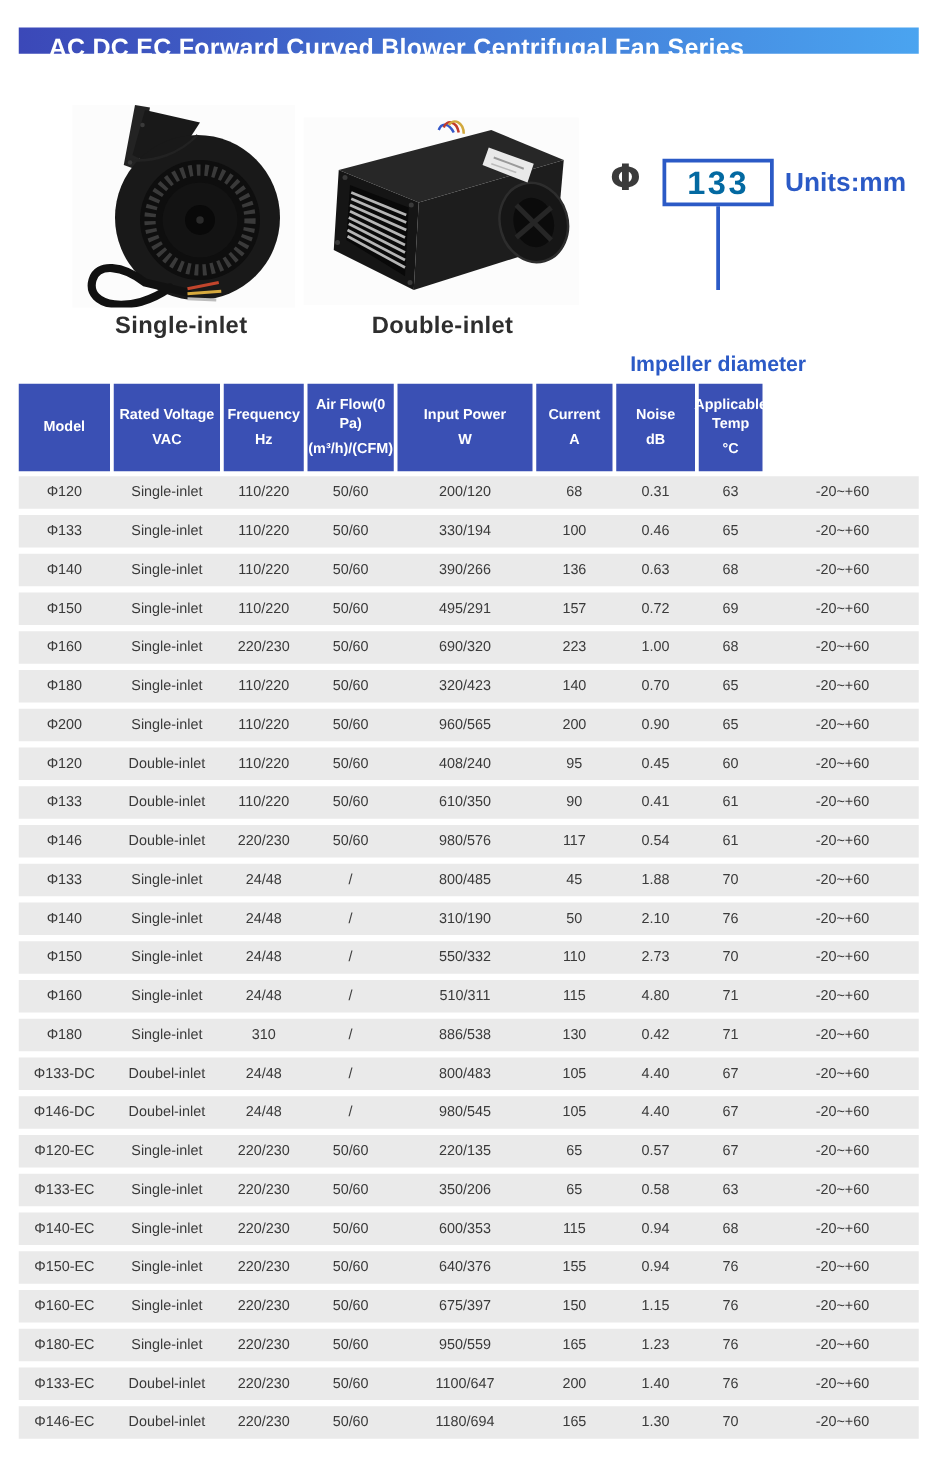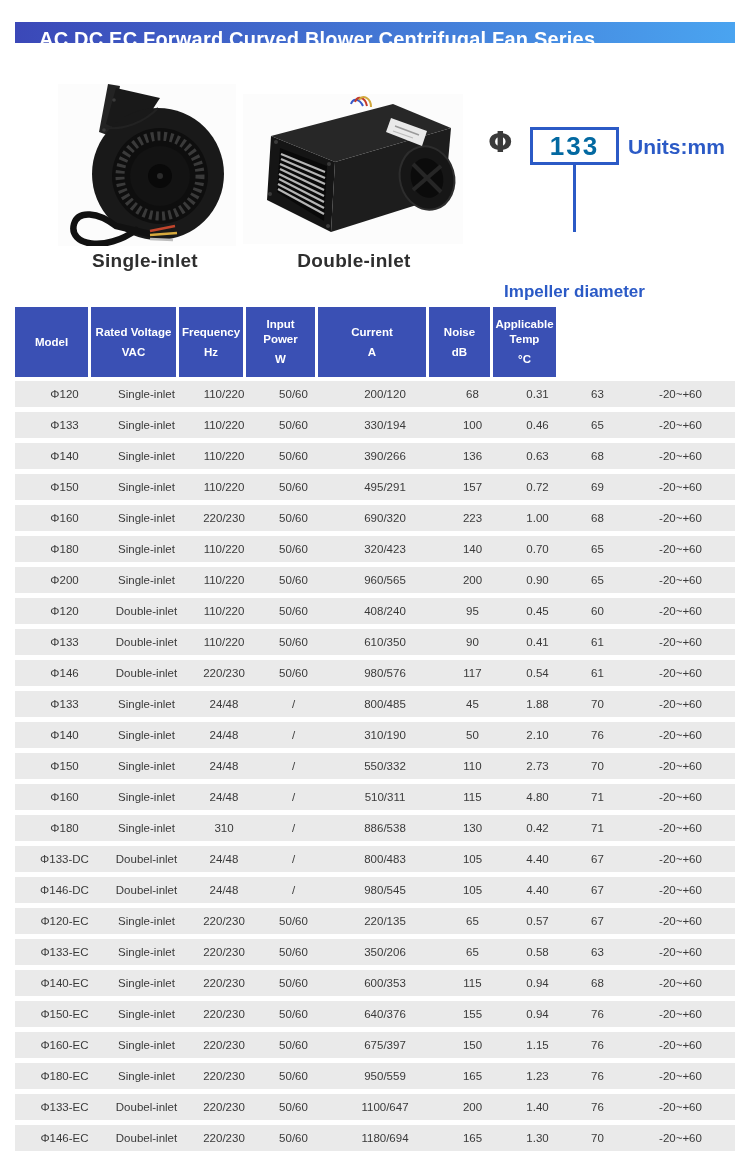--- a/index.html
+++ b/index.html
@@ -50,21 +50,21 @@
     display:grid;
     grid-template-columns:73px 85px 64px 69px 108px 61px 63px 51px 1fr;
     column-gap:3px;
   }
   .thead{height:70px;margin-bottom:4px;}
   .hcell{
     background:var(--header-bg);color:#fff;font-size:11.5px;font-weight:bold;
     display:flex;flex-direction:column;align-items:center;justify-content:center;
     text-align:center;row-gap:6px;line-height:1.25;padding:2px;
   }
-  .trow{height:26px;margin-bottom:5px;background:var(--row-bg);padding-left:13px;}
+  .trow{height:26px;margin-bottom:5px;background:var(--row-bg);}
   .tcell{
     display:flex;align-items:center;justify-content:center;
     font-size:11.5px;color:#3a3a3a;white-space:nowrap;
   }
 </style>
 </head>
 <body>
 
 <div class="page">
 
@@ -148,20 +148,24 @@
         </div>
         <div class="hcell">
           <div>Rated Voltage</div>
           <div>VAC</div>
         </div>
         <div class="hcell">
           <div>Frequency</div>
           <div>Hz</div>
         </div>
         <div class="hcell">
+          <div>Air Flow(0 Pa)</div>
+          <div>(m³/h)/(CFM)</div>
+        </div>
+        <div class="hcell">
           <div>Input Power</div>
           <div>W</div>
         </div>
         <div class="hcell">
           <div>Current</div>
           <div>A</div>
         </div>
         <div class="hcell">
           <div>Noise</div>
           <div>dB</div>

